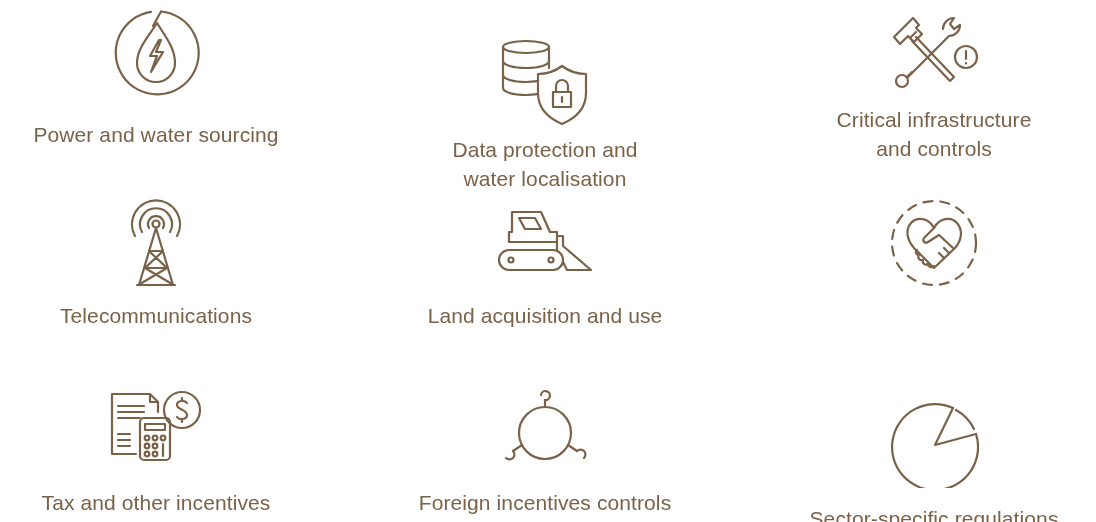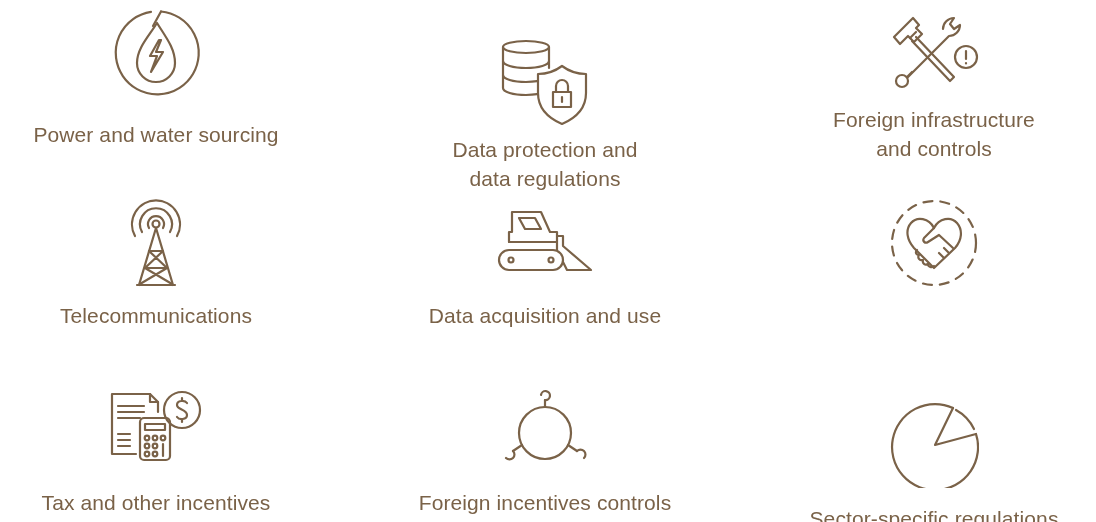--- a/index.html
+++ b/index.html
@@ -38,40 +38,40 @@
       <path d="M3 23 C3 27 13 30 26 30 C39 30 49 27 49 23"></path>
       <path d="M3 37 C3 41 13 44 26 44 C30 44 34 43.7 37 43.2"></path>
       <path d="M62 28 C54 34 46 36 38 36 V55 C38 70 48 80 62 86 C76 80 86 70 86 55 V36 C78 36 70 34 62 28 Z"></path>
       <rect x="53" y="54" width="18" height="15"></rect>
       <path d="M56 54 V48 A6 6 0 0 1 68 48 V54"></path>
       <path d="M62 59 V64"></path>
     </svg>
   </div>
   <div class="label" style="top:105px;">
     <div>Data protection and</div>
-    <div>data regulations</div>
+    <div>water localisation</div>
   </div>
 </div>
 
 <div class="cell" style="left:774px; top:0; height:165px;">
   <div class="icon" style="top:15px;">
     <svg width="92" height="75" viewBox="0 0 92 75" fill="none" stroke="#7a6248" stroke-width="2.2" stroke-linecap="round" stroke-linejoin="round">
       <path d="M25 3 L31 10 L28 13 L34 19 L26 27 L20 21 L12 29 L6 22 Z"></path>
       <path d="M22 23 L28 17"></path>
       <path d="M28 22 L66 62 L62 66 L24 26"></path>
       <path d="M55 14 C55 8 60 3 66 3 L62 9 L66 14 L72 10 C72 16 67 21 61 21 L20 62"></path>
       <circle cx="14" cy="66" r="6"></circle>
       <path d="M19 62 L24 57"></path>
       <circle cx="78" cy="42" r="11"></circle>
       <path d="M78 36 V44"></path>
       <path d="M78 48 V48.5"></path>
     </svg>
   </div>
   <div class="label" style="top:105px;">
-    <div>Foreign infrastructure</div>
+    <div>Critical infrastructure</div>
     <div>and controls</div>
   </div>
 </div>
 
 <div class="cell" style="left:-4px; top:190px; height:140px;">
   <div class="icon" style="top:8px;">
     <svg width="58" height="90" viewBox="0 0 58 90" fill="none" stroke="#7a6248" stroke-width="2.2" stroke-linecap="round" stroke-linejoin="round">
       <path d="M8 38 A24 24 0 1 1 50 38"></path>
       <path d="M15 34 A16 16 0 1 1 43 34"></path>
       <path d="M22 30 A8 8 0 1 1 36 30"></path>
@@ -91,21 +91,21 @@
       <path d="M15 2 H44 L53 22 H60 V32 H12 V22 H15 Z"></path>
       <path d="M22 8 H38 L44 19 H28 Z"></path>
       <path d="M12 32 H60 V40"></path>
       <path d="M60 26 H66 V36 L94 60 H70 L66 52"></path>
       <rect x="2" y="40" width="64" height="20" rx="10"></rect>
       <circle cx="14" cy="50" r="2.5"></circle>
       <circle cx="54" cy="50" r="2.5"></circle>
     </svg>
   </div>
   <div class="label" style="top:111px;">
-    <div>Data acquisition and use</div>
+    <div>Land acquisition and use</div>
   </div>
 </div>
 
 <div class="cell" style="left:774px; top:190px; height:140px;">
   <div class="icon" style="top:8px;">
     <svg width="90" height="90" viewBox="0 0 90 90" fill="none" stroke="#7a6248" stroke-width="2.2" stroke-linecap="round" stroke-linejoin="round">
       <circle cx="45" cy="45" r="42" stroke-dasharray="9 8"></circle>
       <path d="M45 30 C40 20 28 18 22 25 C16 32 18 42 25 50 L45 70 L66 50 C73 42 74 32 68 25 C62 18 50 20 45 30"></path>
       <path d="M45 30 L35 40 C33 43 36 46 39 44 L50 37 L64 50"></path>
       <path d="M28 52 C26 54 27 57 30 57 C28 60 31 63 34 62 C33 65 36 68 39 66 C39 69 43 70 45 68"></path>

